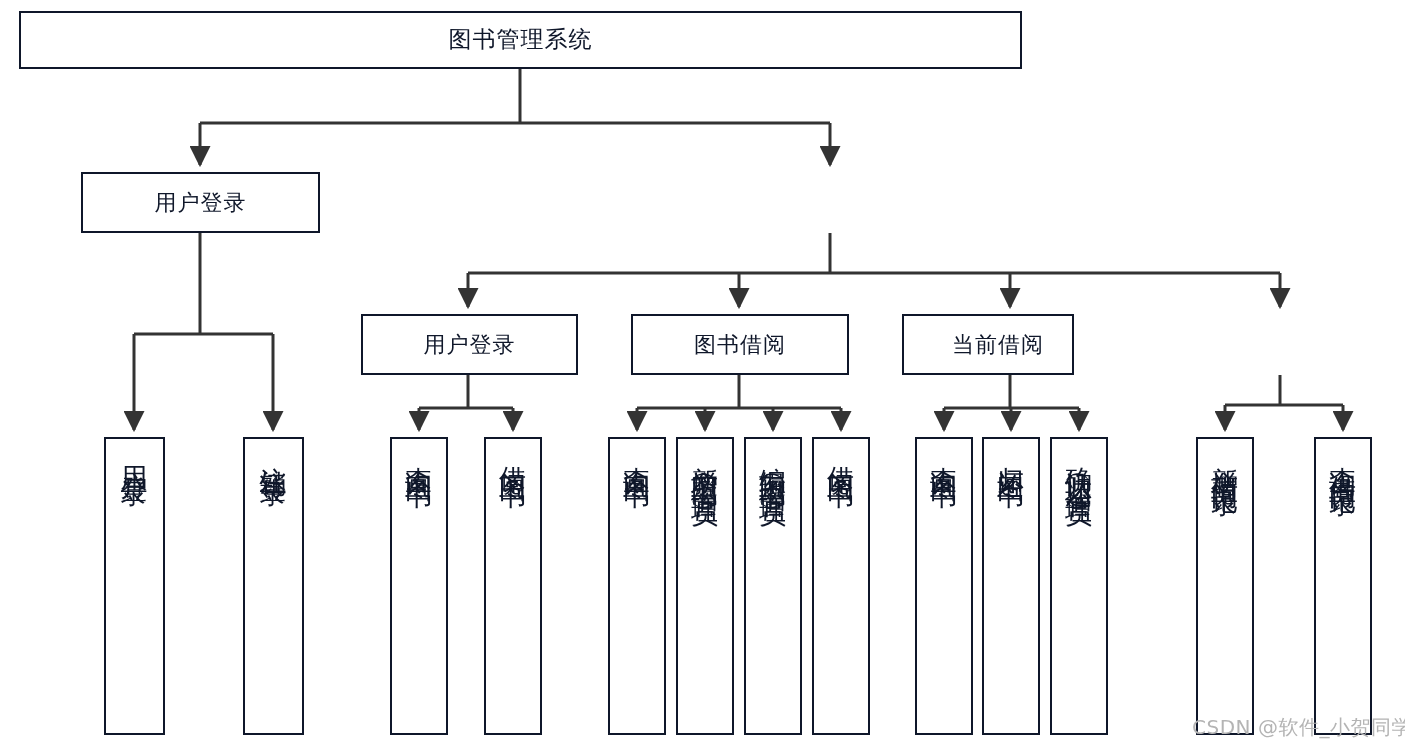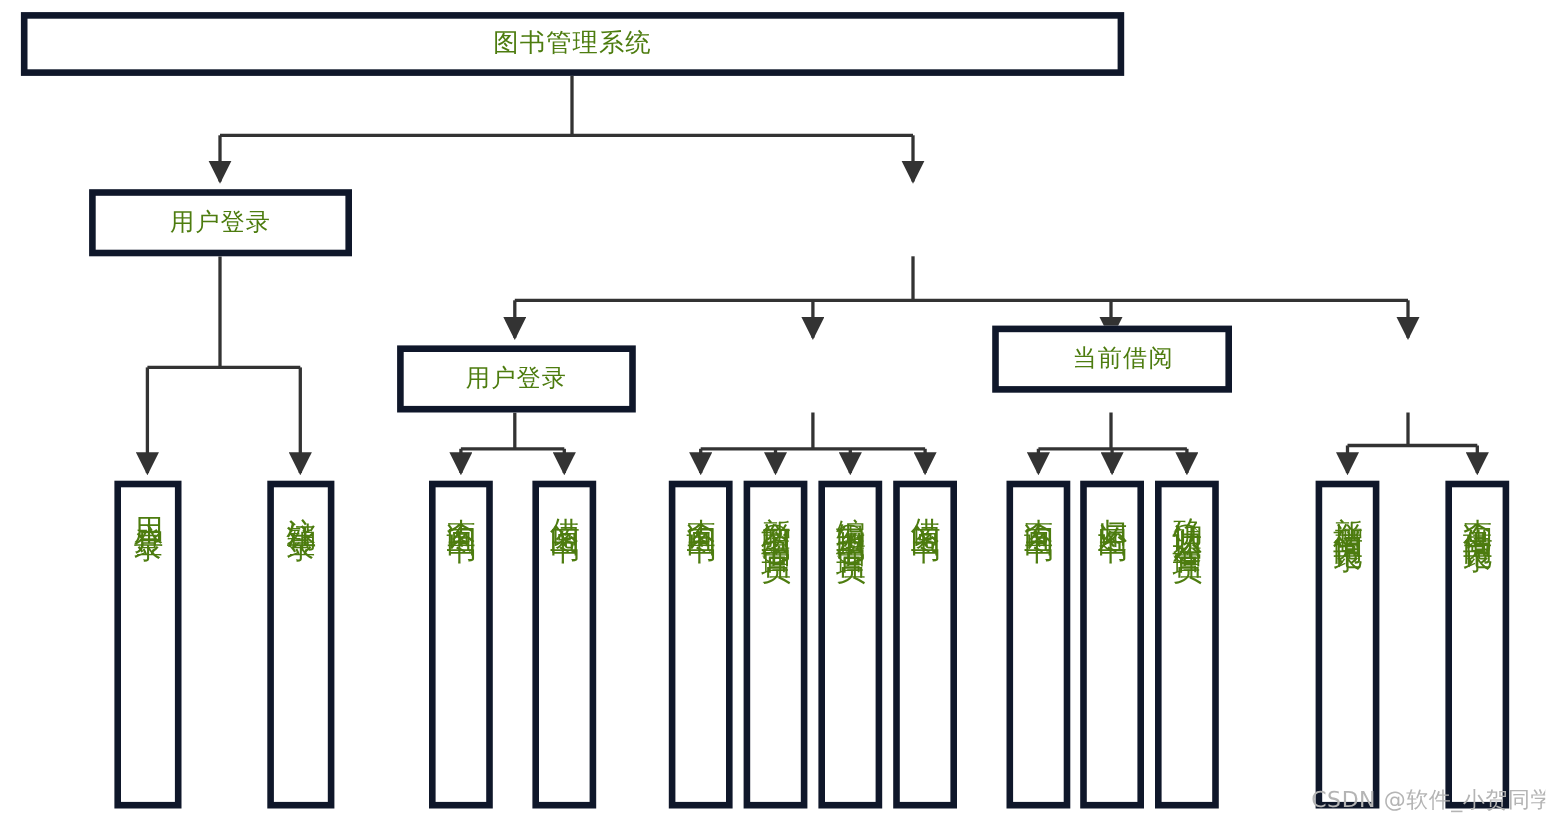--- a/index.html
+++ b/index.html
@@ -21,26 +21,26 @@
     position: absolute;
     left: 0;
     top: 0;
     width: 1405px;
     height: 747px;
     pointer-events: none;
   }
   .node {
     position: absolute;
     box-sizing: border-box;
-    border: 6px solid #0f172a;
+    border: 2px solid #0f172a;
     background: #ffffff;
     display: flex;
     align-items: center;
     justify-content: center;
-    color: #4d7c0f;
+    color: #0f172a;
   }
   .node .label {
     display: block;
     text-align: center;
     line-height: 1.18;
   }
   
   .node.horiz .label {
     font-size: 22px;
     letter-spacing: 1px;
@@ -130,21 +130,24 @@
     <span class="label">图书管理系统</span>
   </div>
 
   <div class="node horiz" style="left:81px; top:172px; width:239px; height:61px;">
     <span class="label">用户登录</span>
   </div>
 
   <div class="node horiz" style="left:361px; top:314px; width:217px; height:61px;">
     <span class="label">用户登录</span>
   </div>
-  <div class="node horiz" style="left:902px; top:296px; width:218px; height:61px;padding-left:20px;">
+  <div class="node horiz" style="left:631px; top:314px; width:218px; height:61px;">
+    <span class="label">图书借阅</span>
+  </div>
+  <div class="node horiz" style="left:902px; top:314px; width:172px; height:61px;padding-left:20px;">
     <span class="label">当前借阅</span>
   </div>
 
   <div class="node vert" style="left:104px; top:437px; width:61px; height:298px;">
     <span class="label">用户登录</span>
   </div>
   <div class="node vert" style="left:243px; top:437px; width:61px; height:298px;">
     <span class="label">注销登录</span>
   </div>
   <div class="node vert" style="left:390px; top:437px; width:58px; height:298px;">

